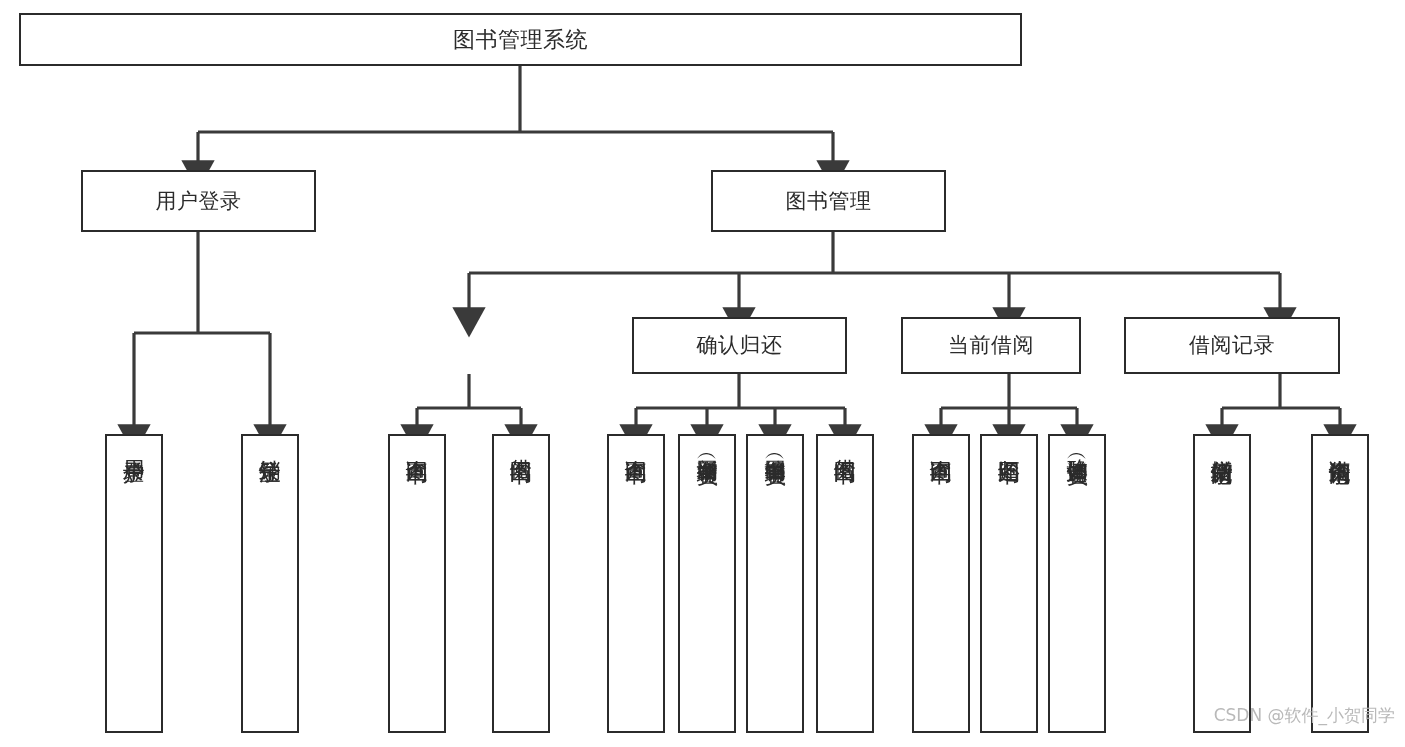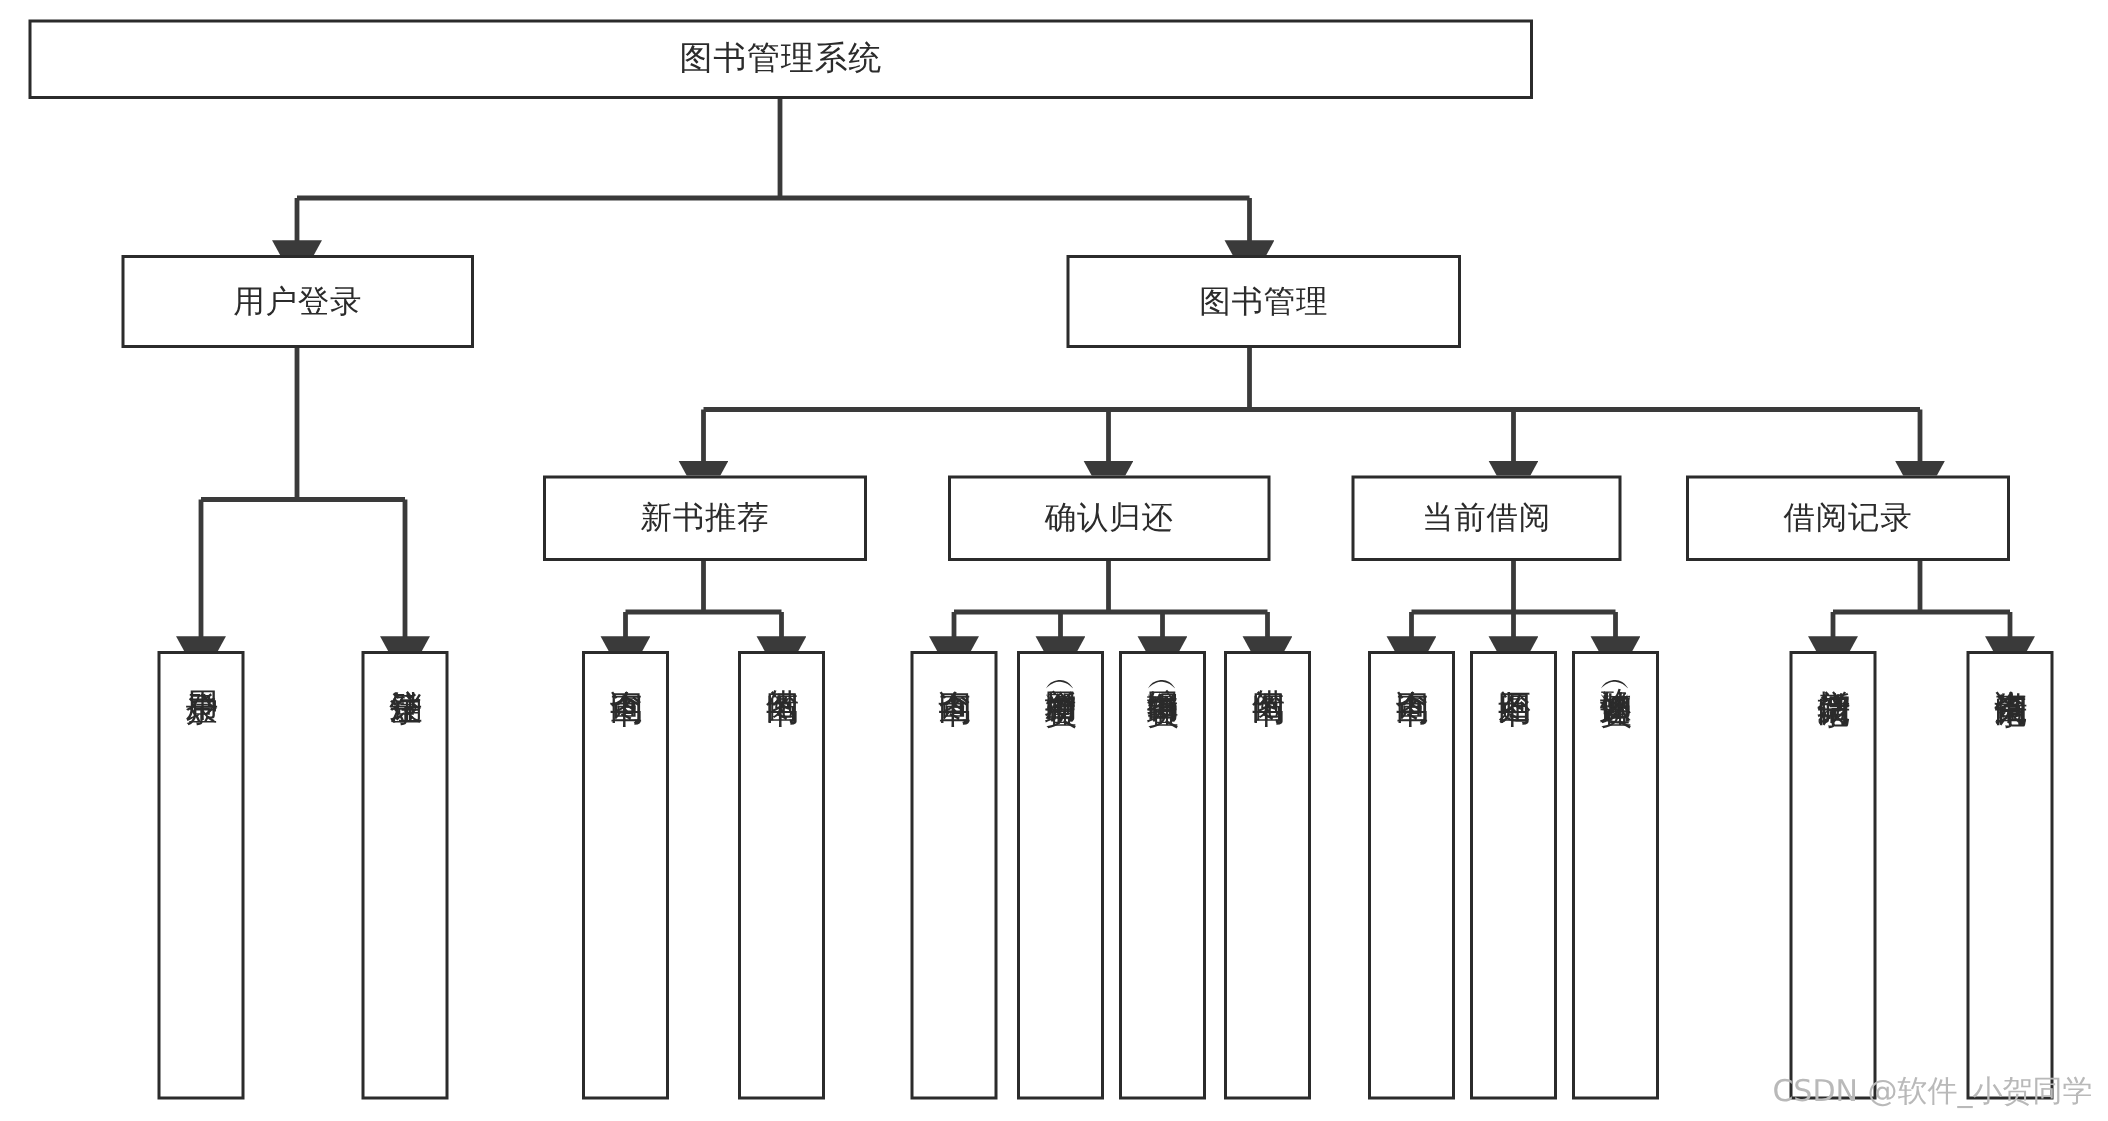--- a/index.html
+++ b/index.html
@@ -64,22 +64,22 @@
     line-height: 1.06;
     letter-spacing: 1px;
     white-space: nowrap;
   }
   .node.vert.tall .node-label {
     font-size: 21px;
   }
   .watermark {
     position: absolute;
     right: 10px;
-    bottom: 6px;
-    font-size: 20px;
+    bottom: 20px;
+    font-size: 17px;
     color: #b9b9b9;
     white-space: nowrap;
     z-index: 5;
     font-family: "DejaVu Sans", "Liberation Sans", sans-serif;
   }
 </style>
 </head>
 <body>
 
 <div id="diagram-root">
@@ -135,27 +135,24 @@
   </svg>
 
   <div class="node horiz root" style="left:19px; top:13px; width:1003px; height:53px;">
     <span class="node-label">图书管理系统</span>
   </div>
 
   <div class="node horiz" style="left:81px; top:170px; width:235px; height:62px;">
     <span class="node-label">用户登录</span>
   </div>
 
-  <div class="node horiz" style="left:711px; top:170px; width:263px; height:62px;justify-content:center;">
+  <div class="node horiz" style="left:711px; top:170px; width:235px; height:62px;justify-content:center;">
     <span class="node-label">图书管理</span>
   </div>
 
-  <div class="node horiz" style="left:362px; top:317px; width:216px; height:57px;">
-    <span class="node-label">新书推荐</span>
-  </div>
 
   <div class="node horiz" style="left:632px; top:317px; width:215px; height:57px;">
     <span class="node-label">确认归还</span>
   </div>
 
   <div class="node horiz" style="left:901px; top:317px; width:180px; height:57px;">
     <span class="node-label">当前借阅</span>
   </div>
 
   <div class="node horiz" style="left:1124px; top:317px; width:216px; height:57px;">

